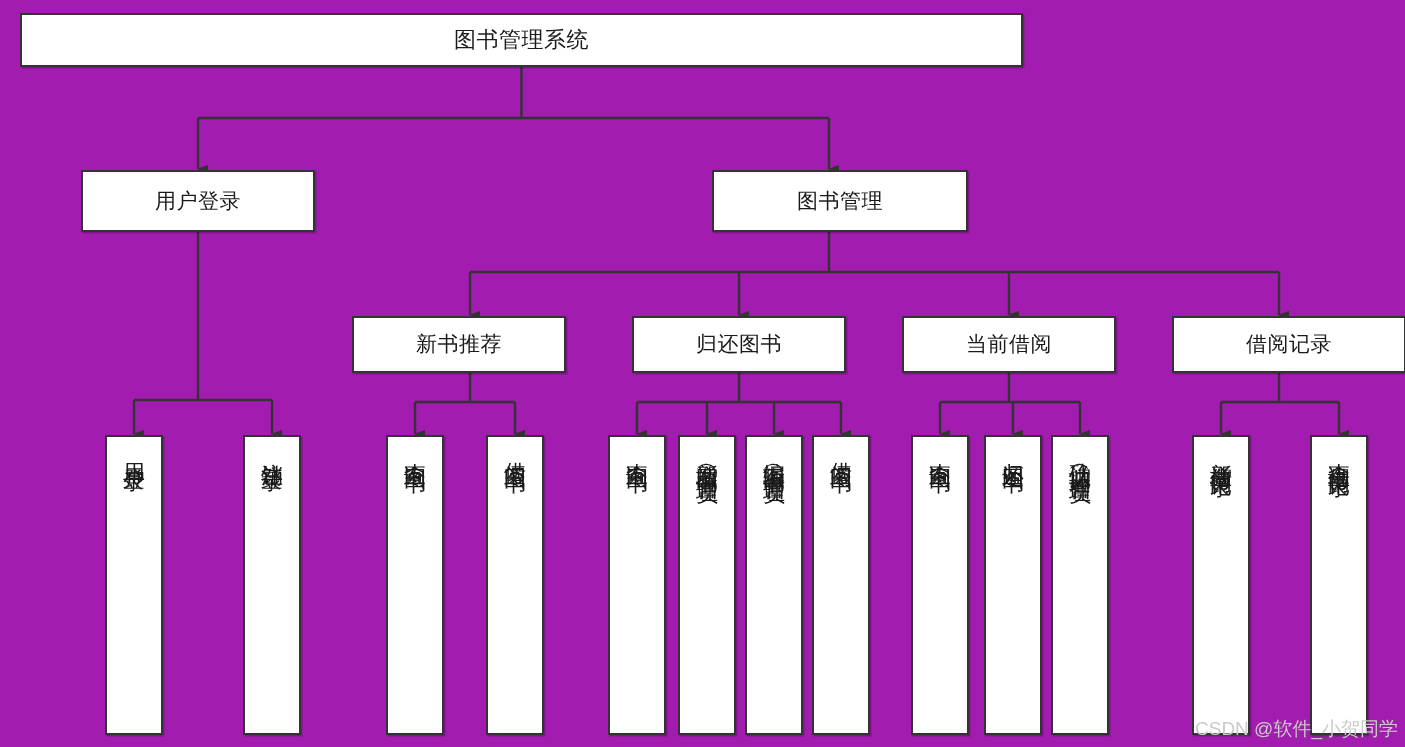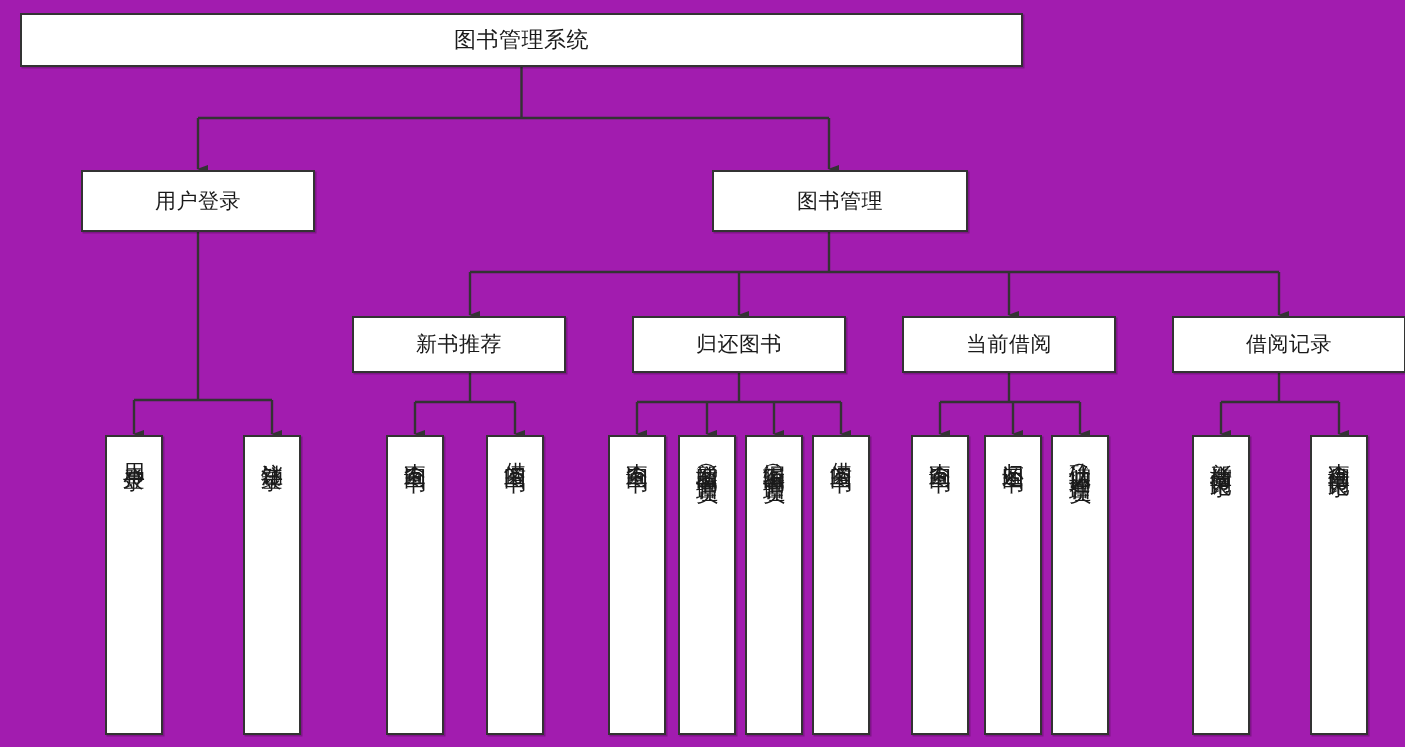--- a/index.html
+++ b/index.html
@@ -169,14 +169,15 @@
         <span class="node-label">确认归还（管理员）</span>
       </div>
       <div class="node lvl4 vertical" style="left: 1192px; top: 435px; width: 58px; height: 300px;">
         <span class="node-label">新增借阅记录</span>
       </div>
       <div class="node lvl4 vertical" style="left: 1310px; top: 435px; width: 58px; height: 300px;">
         <span class="node-label">查询借阅记录</span>
       </div>
     </div>
 
+  <div class="watermark" style="left: 1195px; top: 716px;">CSDN @软件_小贺同学</div>
 
 </div>
 
 </body></html>

